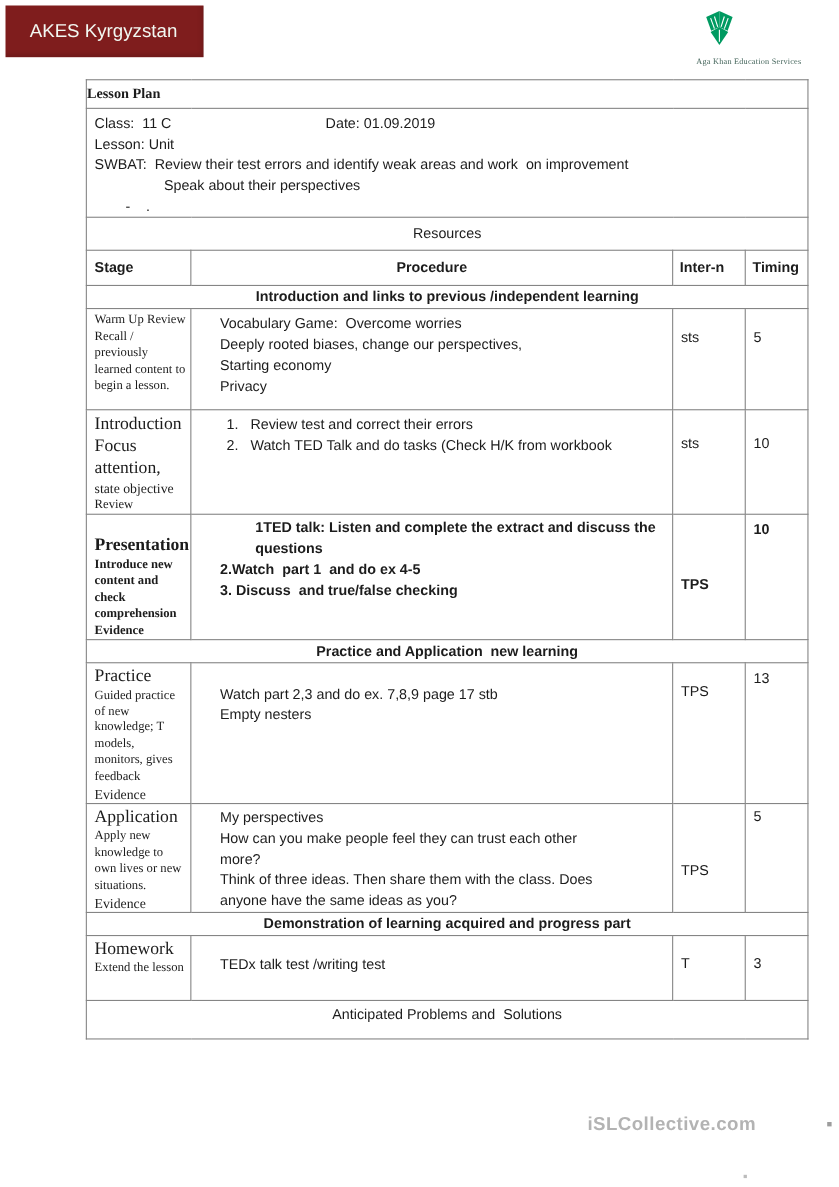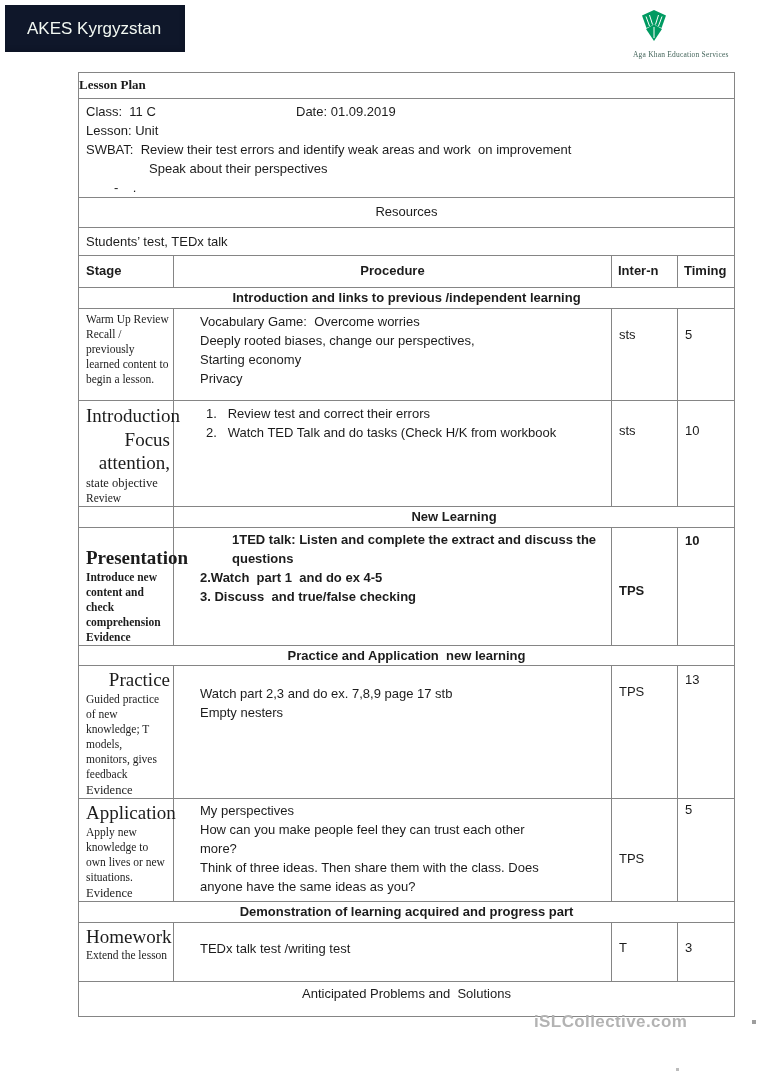--- a/index.html
+++ b/index.html
@@ -5,21 +5,21 @@
   html,body{margin:0;padding:0;}
   body{
     width:763px;height:1079px;background:#ffffff;position:relative;
     font-family:"Liberation Sans",sans-serif;color:#1c1c1c;overflow:hidden;
   }
   .pre{white-space:pre-wrap;}
 
   
   .org-badge{
     position:absolute;left:5px;top:5px;width:180px;height:47px;
-    background:#0f172a;color:#f2f8f2;display:flex;align-items:center;
+    background:#7f1d1d;color:#f2f8f2;display:flex;align-items:center;
     box-sizing:border-box;padding-left:22px;font-size:17px;
     box-shadow:inset -2px -3px 4px rgba(0,0,0,0.12);
   }
   .logo-wrap{position:absolute;right:6px;top:7px;width:124px;text-align:left;}
   .logo-mark{display:inline-block;}
   .logo-caption{
     font-family:"Liberation Serif",serif;font-size:7.5px;color:#41635а;
     color:#44655b;margin-top:1px;letter-spacing:.2px;
   }
 
@@ -44,21 +44,21 @@
   .colhead td{height:32px;font-weight:bold;font-size:13.5px;padding-top:6px!important;}
   .colhead .c-stage{padding-left:7px!important;}
   .colhead .c-proc{text-align:center;}
   .colhead .c-int{padding-left:6px!important;}
   .colhead .c-tim{padding-left:6px!important;}
   .section-cell{height:20px;text-align:center;font-weight:bold;font-size:13px;
     padding-top:1px!important;}
   .section-plain{font-weight:normal;font-size:13.5px;height:35px;padding-top:3px!important;}
 
   .stage{font-family:"Liberation Serif",serif;padding:2px 3px 0 7px!important;}
-  .st-lg{font-size:19px;line-height:1.25;text-align:right;}
+  .st-lg{font-size:16px;line-height:1.25;}
   .st-md{font-size:12.5px;line-height:1.3;}
   .st-sm{font-size:11.5px;line-height:1.3;}
   .proc{padding:2px 6px 0 26px!important;}
   .proc .ln{line-height:19px;}
   .proc .ind{padding-left:32px;}
   .proc-list{padding-left:32px!important;}
   .intern{padding:2px 0 0 7px!important;}
   .timing{padding:2px 0 0 7px!important;}
 
   
@@ -138,23 +138,20 @@
       <div class="info-line pre">SWBAT:  Review their test errors and identify weak areas and work  on improvement</div>
       <div class="swbat-cont pre">Speak about their perspectives</div>
       <div class="dash-line pre">-    .</div>
     </td>
   </tr>
 
   <tr>
     <td colspan="4" class="resources-cell">Resources</td>
   </tr>
 
-  <tr>
-    <td colspan="4" class="students-cell pre">Students’ test, TEDx talk</td>
-  </tr>
 
   <tr class="colhead">
     <td class="c-stage">Stage</td>
     <td class="c-proc">Procedure</td>
     <td class="c-int">Inter-n</td>
     <td class="c-tim">Timing</td>
   </tr>
 
   <tr>
     <td colspan="4" class="section-cell pre">Introduction and links to previous /independent learning</td>
@@ -183,24 +180,20 @@
       <div class="st-sm">Review</div>
     </td>
     <td class="proc proc-list">
       <div class="ln pre">1.   Review test and correct their errors</div>
       <div class="ln pre">2.   Watch TED Talk and do tasks (Check H/K from workbook</div>
     </td>
     <td class="intern">sts</td>
     <td class="timing">10</td>
   </tr>
 
-  <tr>
-    <td class="stage"></td>
-    <td colspan="3" class="section-cell pre">New Learning</td>
-  </tr>
 
   <tr class="r3">
     <td class="stage">
       <div class="st-lg">Presentation</div>
       <div class="st-sm pre">Introduce new content and check comprehension</div>
       <div class="st-sm">Evidence</div>
     </td>
     <td class="proc">
       <div class="ln ind pre">1TED talk: Listen and complete the extract and discuss the</div>
       <div class="ln ind pre">questions</div>

